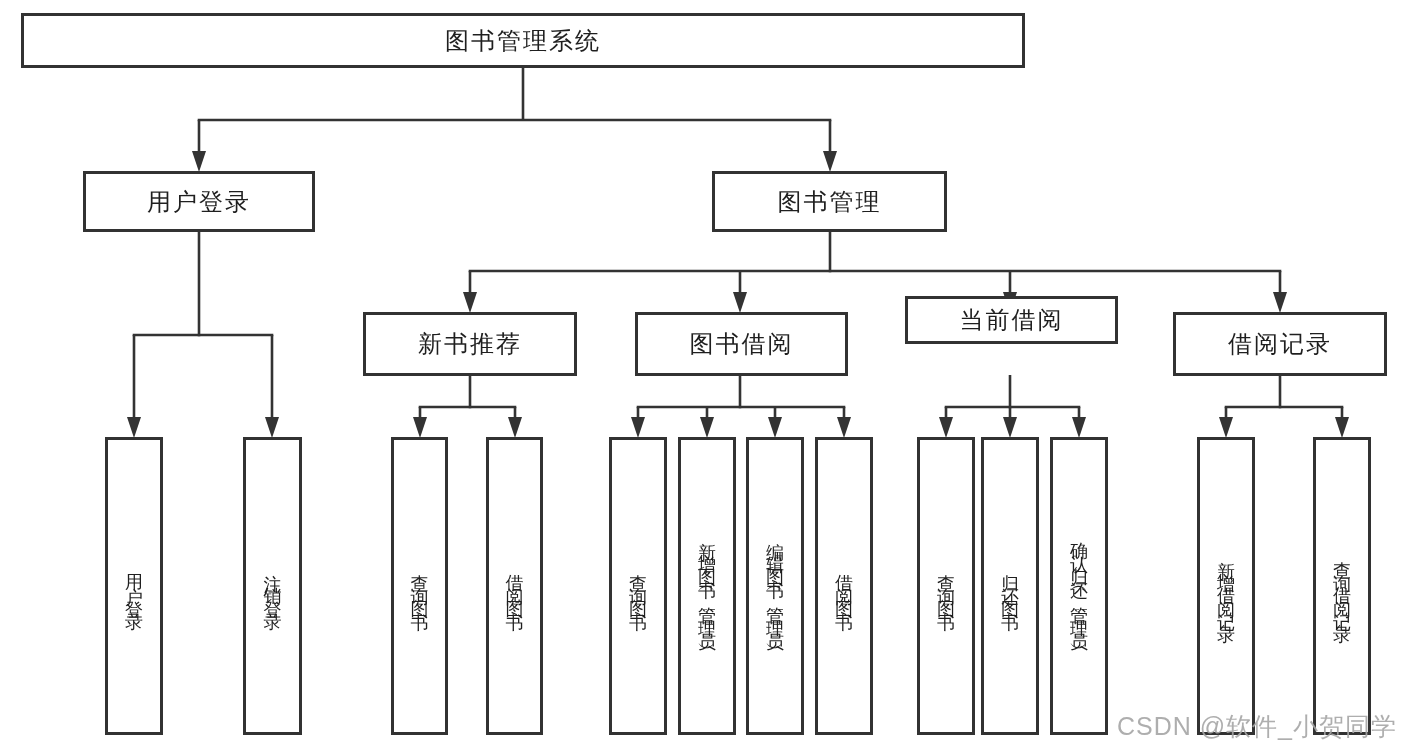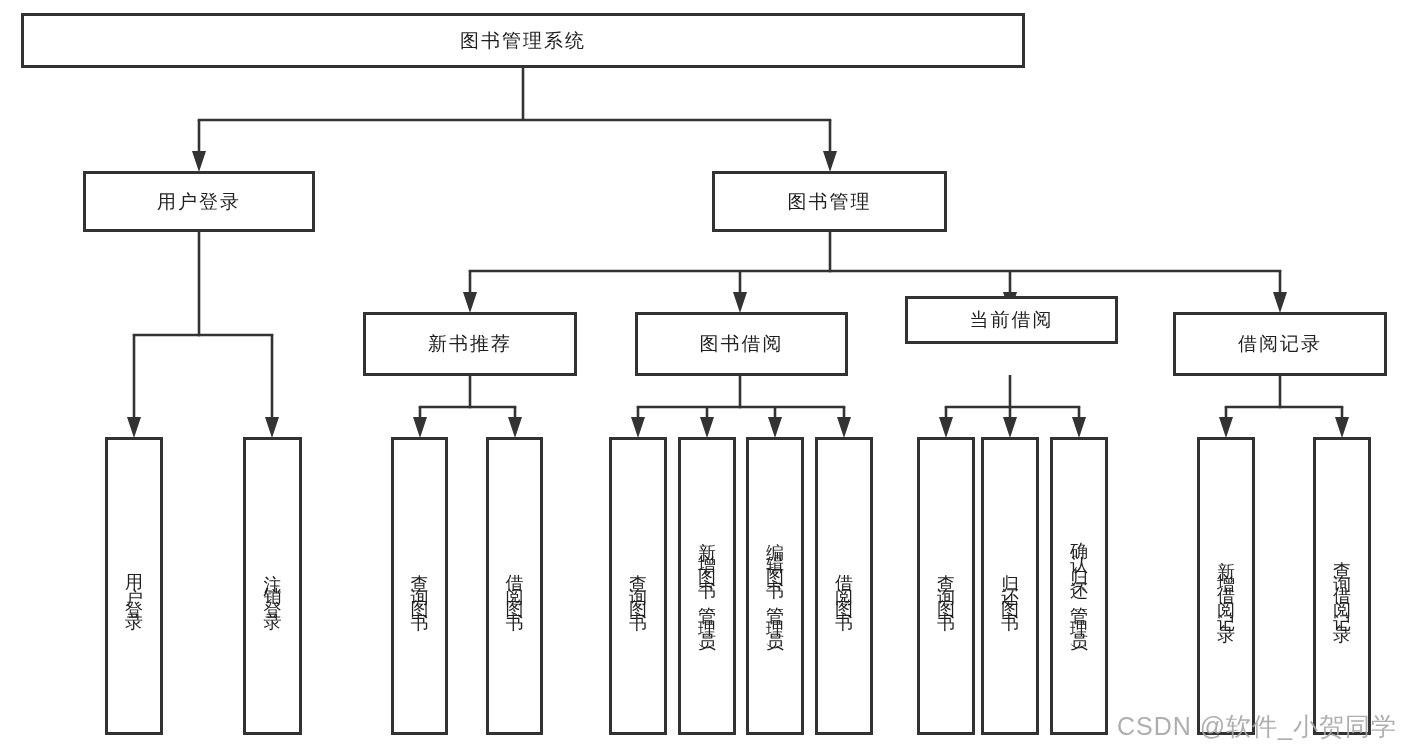--- a/index.html
+++ b/index.html
@@ -20,21 +20,21 @@
     position:absolute;
     background:#ffffff;
     border:3px solid #323232;
     box-sizing:border-box;
     display:flex;
     align-items:center;
     justify-content:center;
     color:#1f1f1f;
   }
   .h-label {
-    font-size:19px;
+    font-size:24px;
     letter-spacing:2px;
     white-space:nowrap;
   }
   .v-label {
     writing-mode:vertical-rl;
     text-orientation:mixed;
     font-size:18px;
     letter-spacing:13px;
     white-space:nowrap;
   }

